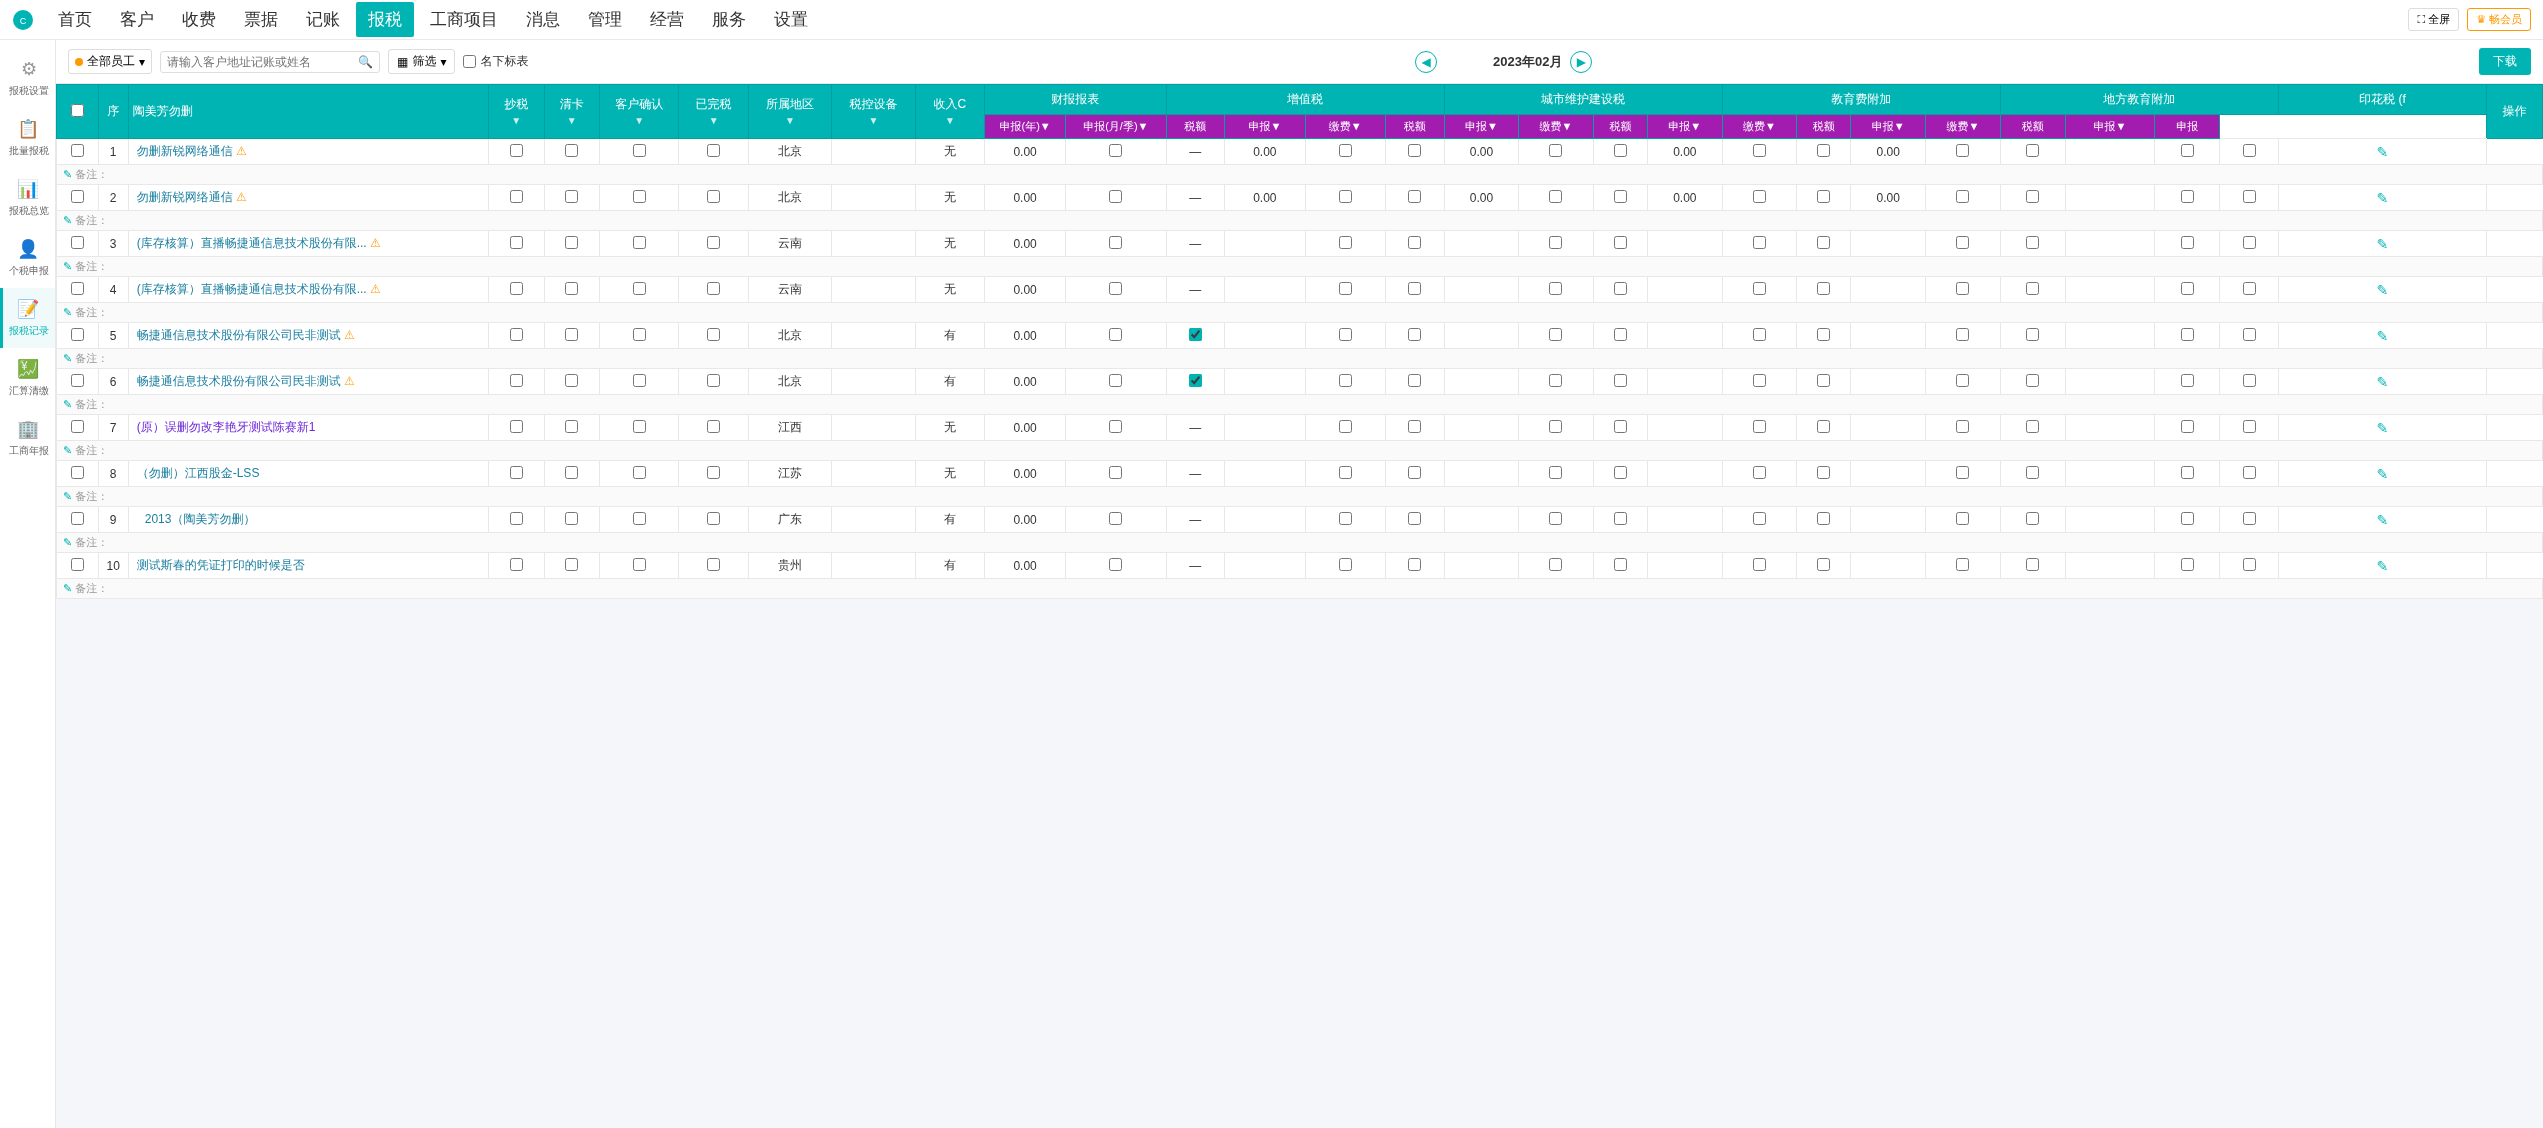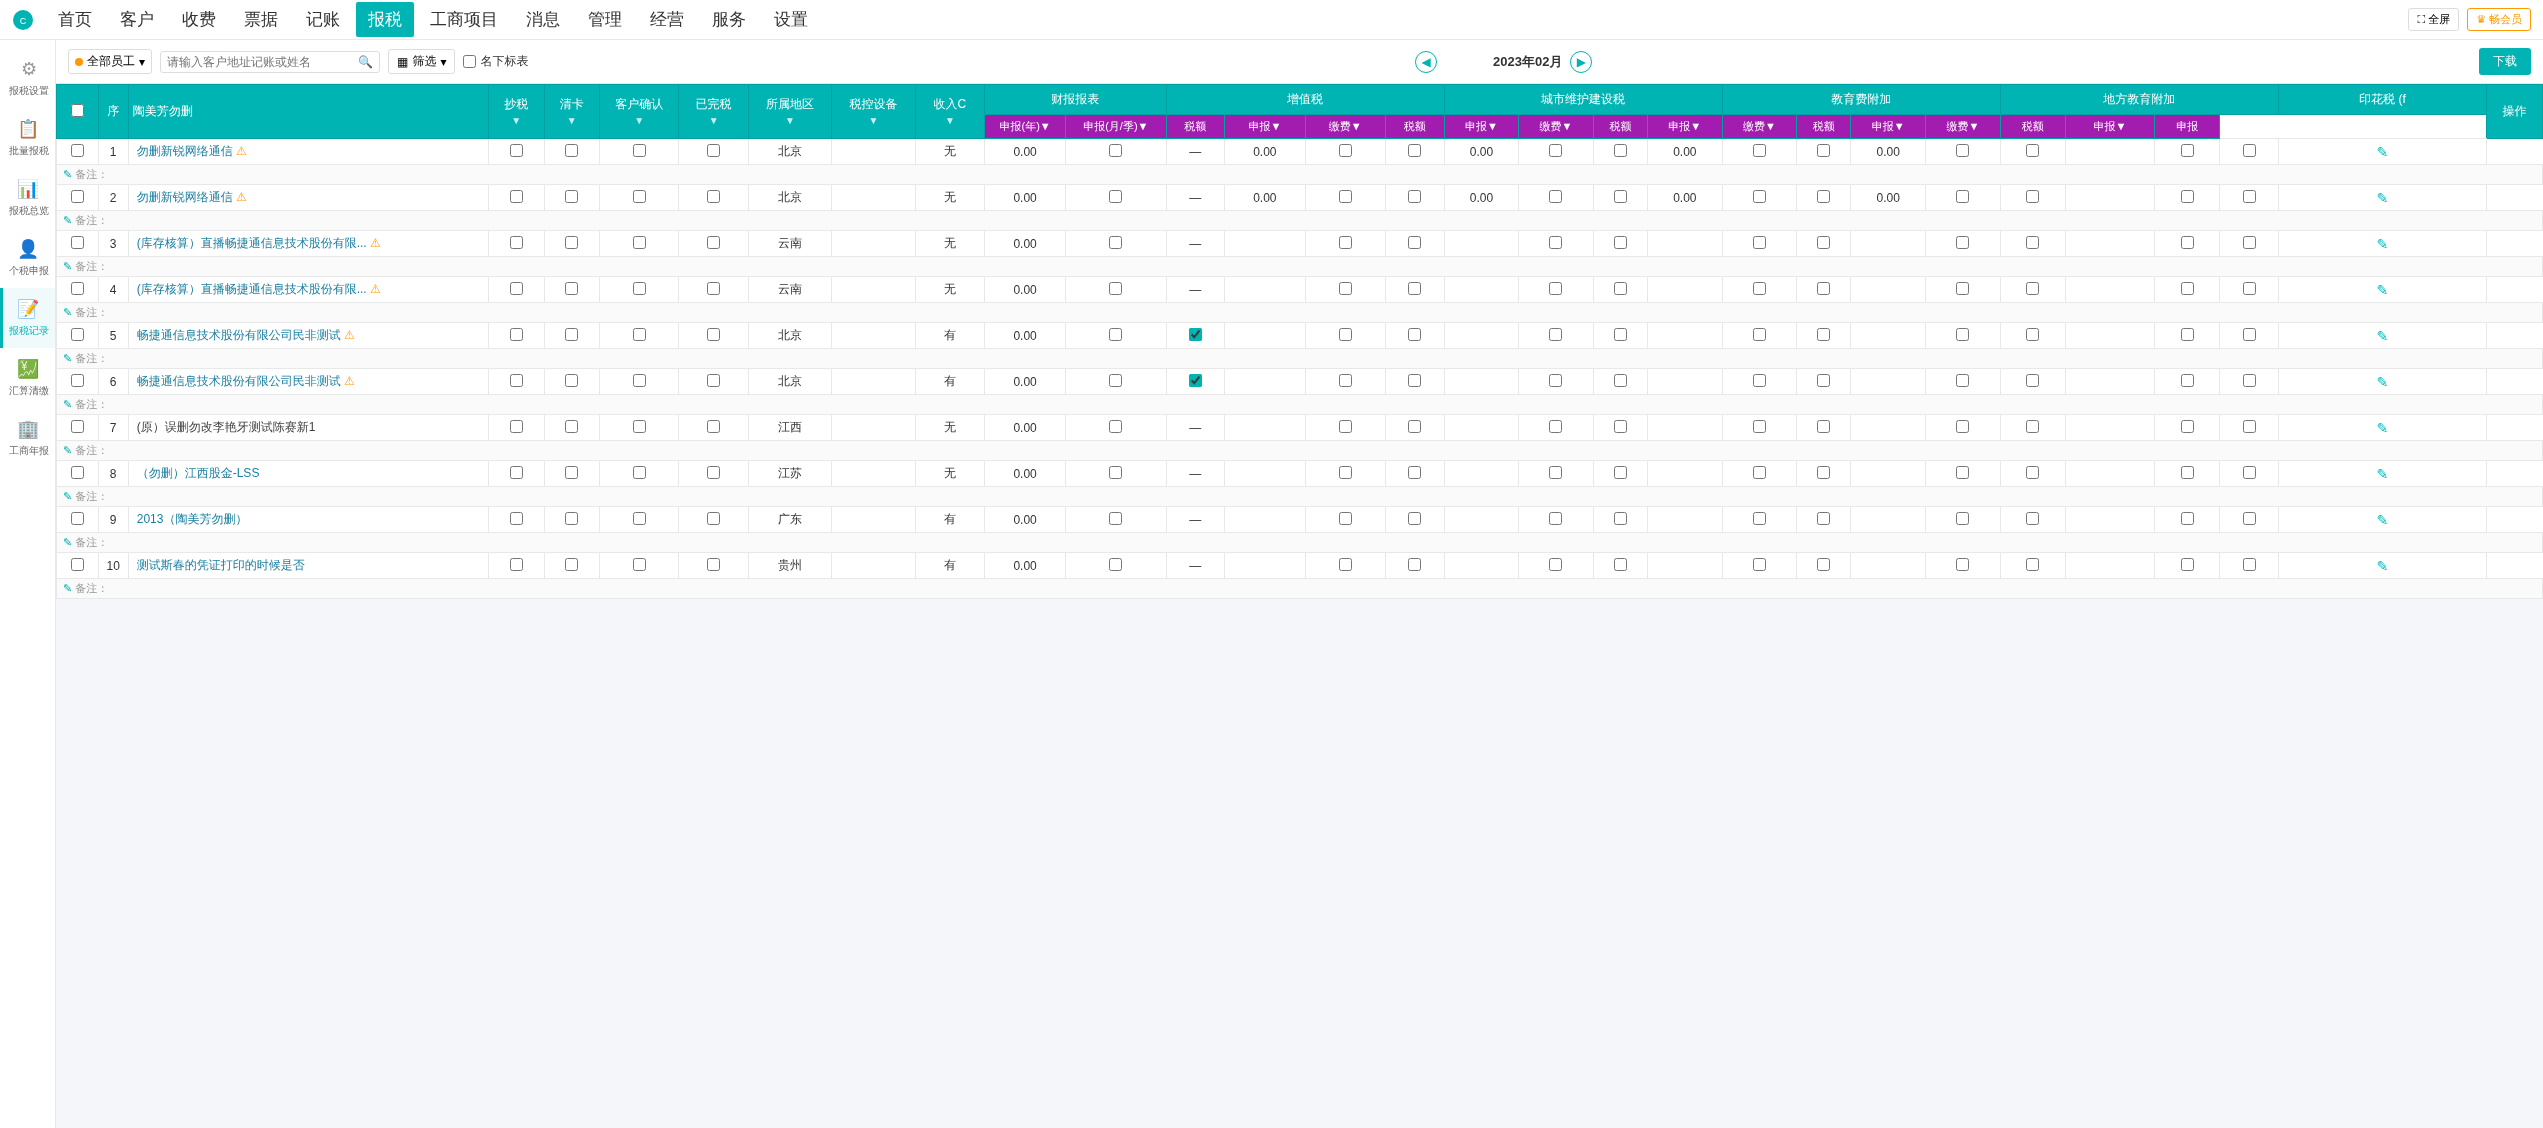--- a/index.html
+++ b/index.html
@@ -596,21 +596,21 @@
                 <td><input type="checkbox" style=""></td>
                 <td><input type="checkbox" style=""></td>
                 <td><span class="edit-icon" title="编辑">✎</span></td>
               </tr>
               <tr class="note-row">
                 <td colspan="100"><span class="pencil-icon">✎</span> <span>备注：</span></td>
               </tr>
               <tr class="data-row">
                 <td><input type="checkbox" style=""></td>
                 <td class="row-num">7</td>
-                <td class="col-name" style="text-align: left; padding-left: 8px;"><span style="color:#404040; cursor:pointer;">(原）误删勿改李艳牙测试陈赛新1</span></td>
+                <td class="col-name" style="text-align: left; padding-left: 8px;"><span style="color:#6d28d9; cursor:pointer;">(原）误删勿改李艳牙测试陈赛新1</span></td>
                 <td><input type="checkbox" style=""></td>
                 <td><input type="checkbox" style=""></td>
                 <td><input type="checkbox" style=""></td>
                 <td><input type="checkbox" style=""></td>
                 <td class="col-region">江西</td>
                 <td></td>
                 <td class="col-income">无</td>
                 <td class="col-amount">0.00</td>
                 <td><input type="checkbox" style=""></td>
                 <td>—</td>
@@ -664,21 +664,21 @@
                 <td><input type="checkbox" style=""></td>
                 <td><input type="checkbox" style=""></td>
                 <td><span class="edit-icon" title="编辑">✎</span></td>
               </tr>
               <tr class="note-row">
                 <td colspan="100"><span class="pencil-icon">✎</span> <span>备注：</span></td>
               </tr>
               <tr class="data-row">
                 <td><input type="checkbox" style=""></td>
                 <td class="row-num">9</td>
-                <td class="col-name" style="text-align: left; padding-left: 8px;"><span style="color:#1a7fa0; cursor:pointer;">2013（陶美芳勿删）</span></td>
+                <td class="col-name" style="text-align: left; padding-left: 16px;"><span style="color:#1a7fa0; cursor:pointer;">2013（陶美芳勿删）</span></td>
                 <td><input type="checkbox" style=""></td>
                 <td><input type="checkbox" style=""></td>
                 <td><input type="checkbox" style=""></td>
                 <td><input type="checkbox" style=""></td>
                 <td class="col-region">广东</td>
                 <td></td>
                 <td class="col-income">有</td>
                 <td class="col-amount">0.00</td>
                 <td><input type="checkbox" style=""></td>
                 <td>—</td>

